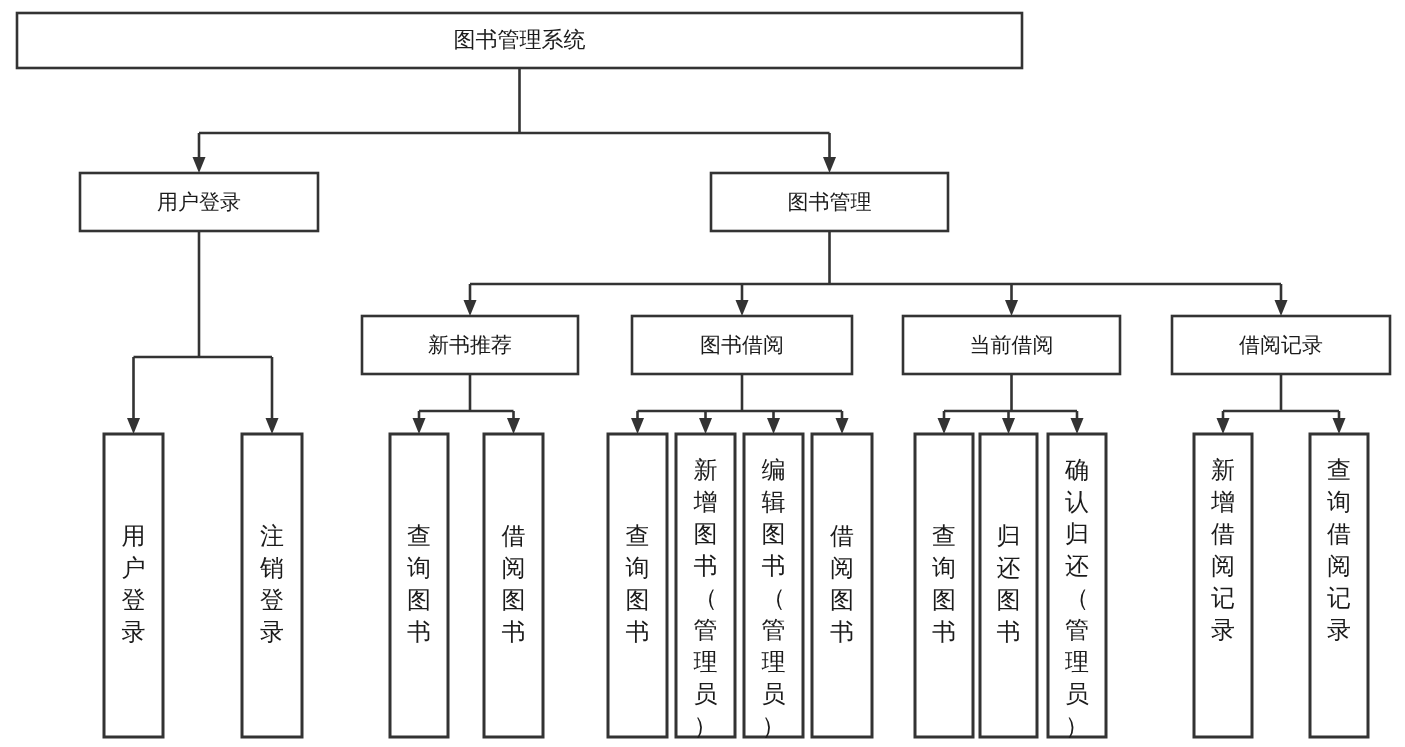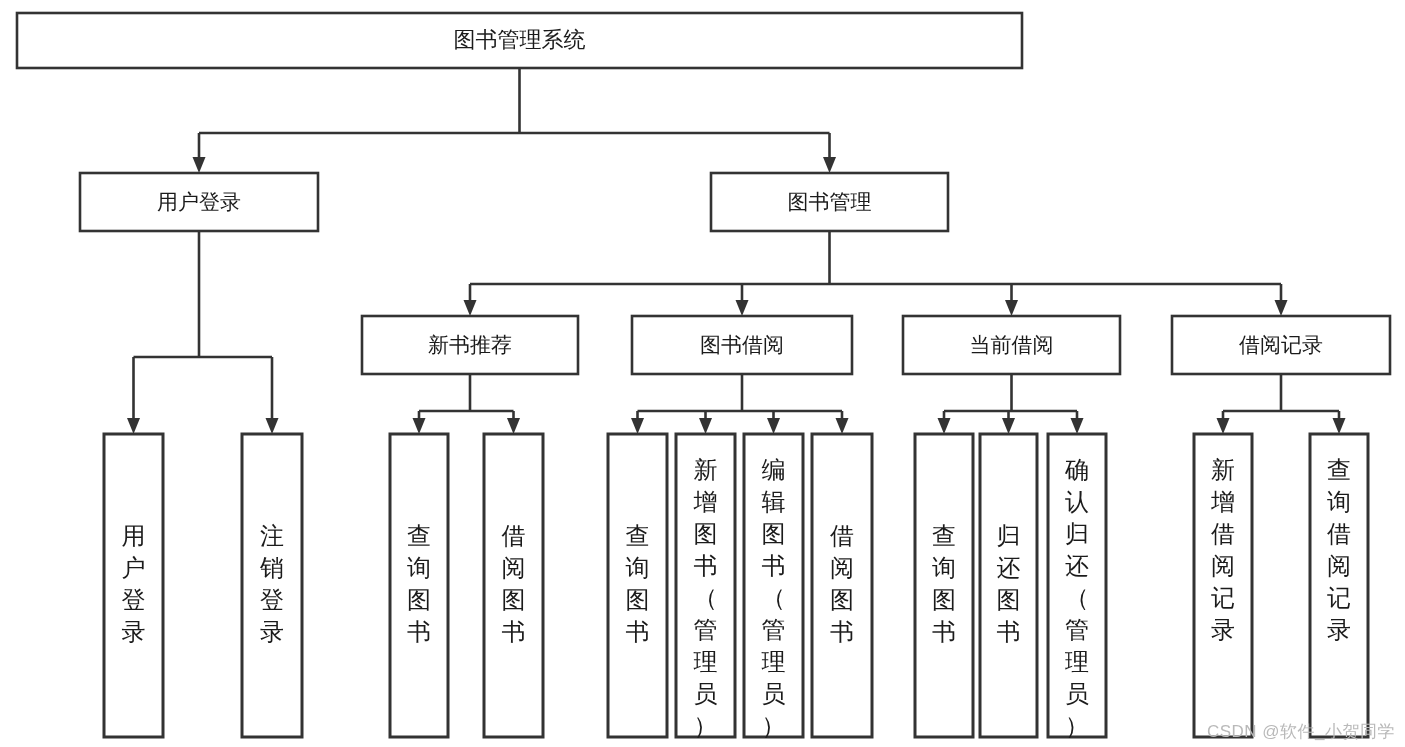--- a/index.html
+++ b/index.html
@@ -306,14 +306,13 @@
             <text x="1339" y="472" class="leaf-label-char">查</text>
             <text x="1339" y="504" class="leaf-label-char">询</text>
             <text x="1339" y="536" class="leaf-label-char">借</text>
             <text x="1339" y="568" class="leaf-label-char">阅</text>
             <text x="1339" y="600" class="leaf-label-char">记</text>
             <text x="1339" y="632" class="leaf-label-char">录</text>
           </g>
         </g>
       </g>
   </svg>
-  <div class="watermark">CSDN @软件_小贺同学</div>
 </div>
 
 </body></html>

